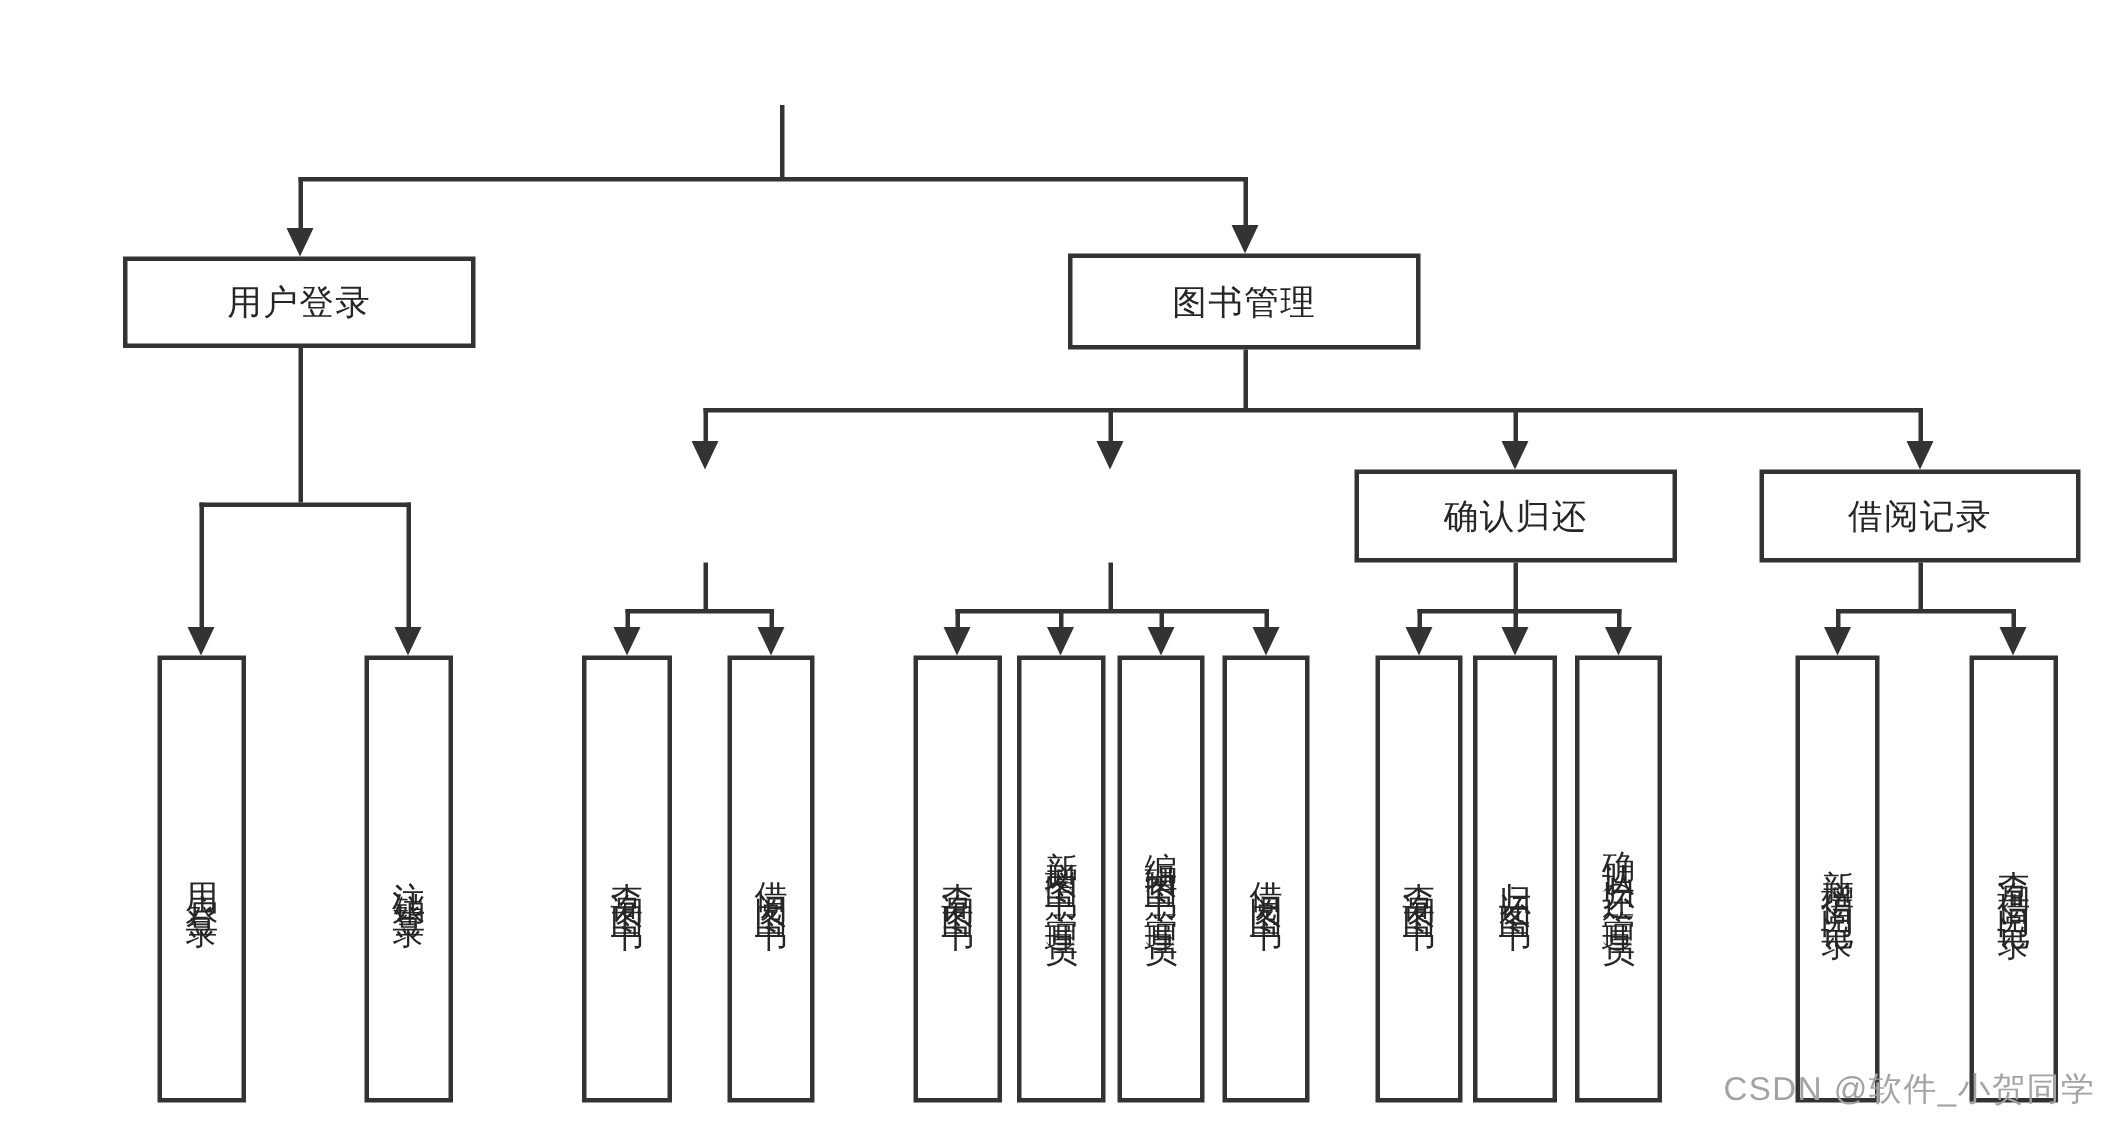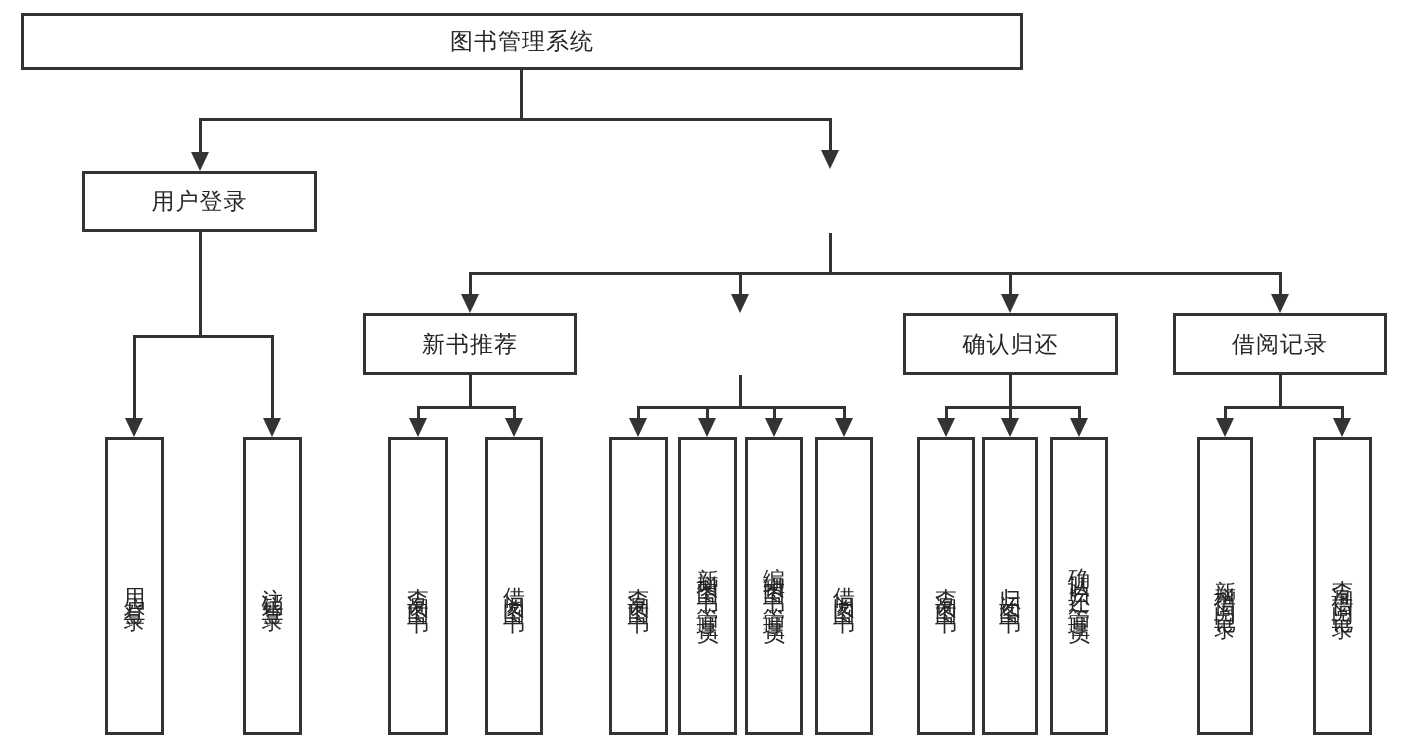--- a/index.html
+++ b/index.html
@@ -26,26 +26,25 @@
   .watermark{
     position:absolute;right:8px;bottom:6px;font-size:22px;color:#a3a3a3;
     letter-spacing:1px;z-index:5;
   }
 </style>
 </head>
 <body>
 
 <div class="stage">
 
-  <div class="box hbox" style="left:21px;top:13px;width:1002px;height:57px;">图书管理系统</div>
 
   <div class="box hbox" style="left:82px;top:171px;width:235px;height:61px;">用户登录</div>
 
+  <div class="box hbox" style="left:712px;top:169px;width:235px;height:64px;">图书管理</div>
 
-  <div class="box hbox" style="left:363px;top:313px;width:214px;height:62px;">新书推荐</div>
 
 
   <div class="box hbox" style="left:903px;top:313px;width:215px;height:62px;">确认归还</div>
 
   <div class="box hbox" style="left:1173px;top:313px;width:214px;height:62px;">借阅记录</div>
 
   <div class="box vbox" style="left:105px;top:437px;width:59px;height:298px;">用户登录</div>
 
   <div class="box vbox" style="left:243px;top:437px;width:59px;height:298px;">注销登录</div>
 
@@ -123,13 +122,14 @@
   <div class="v" style="left:1078px;top:406px;height:13px;"></div>
   <div class="arrow" style="left:1070px;top:418px;"></div>
 
   <div class="v" style="left:1279px;top:375px;height:31px;"></div>
   <div class="h" style="left:1224px;top:406px;width:120px;"></div>
   <div class="v" style="left:1224px;top:406px;height:13px;"></div>
   <div class="arrow" style="left:1216px;top:418px;"></div>
   <div class="v" style="left:1341px;top:406px;height:13px;"></div>
   <div class="arrow" style="left:1333px;top:418px;"></div>
 
+  <div class="watermark">CSDN @软件_小贺同学</div>
 </div>
 
 </body></html>

